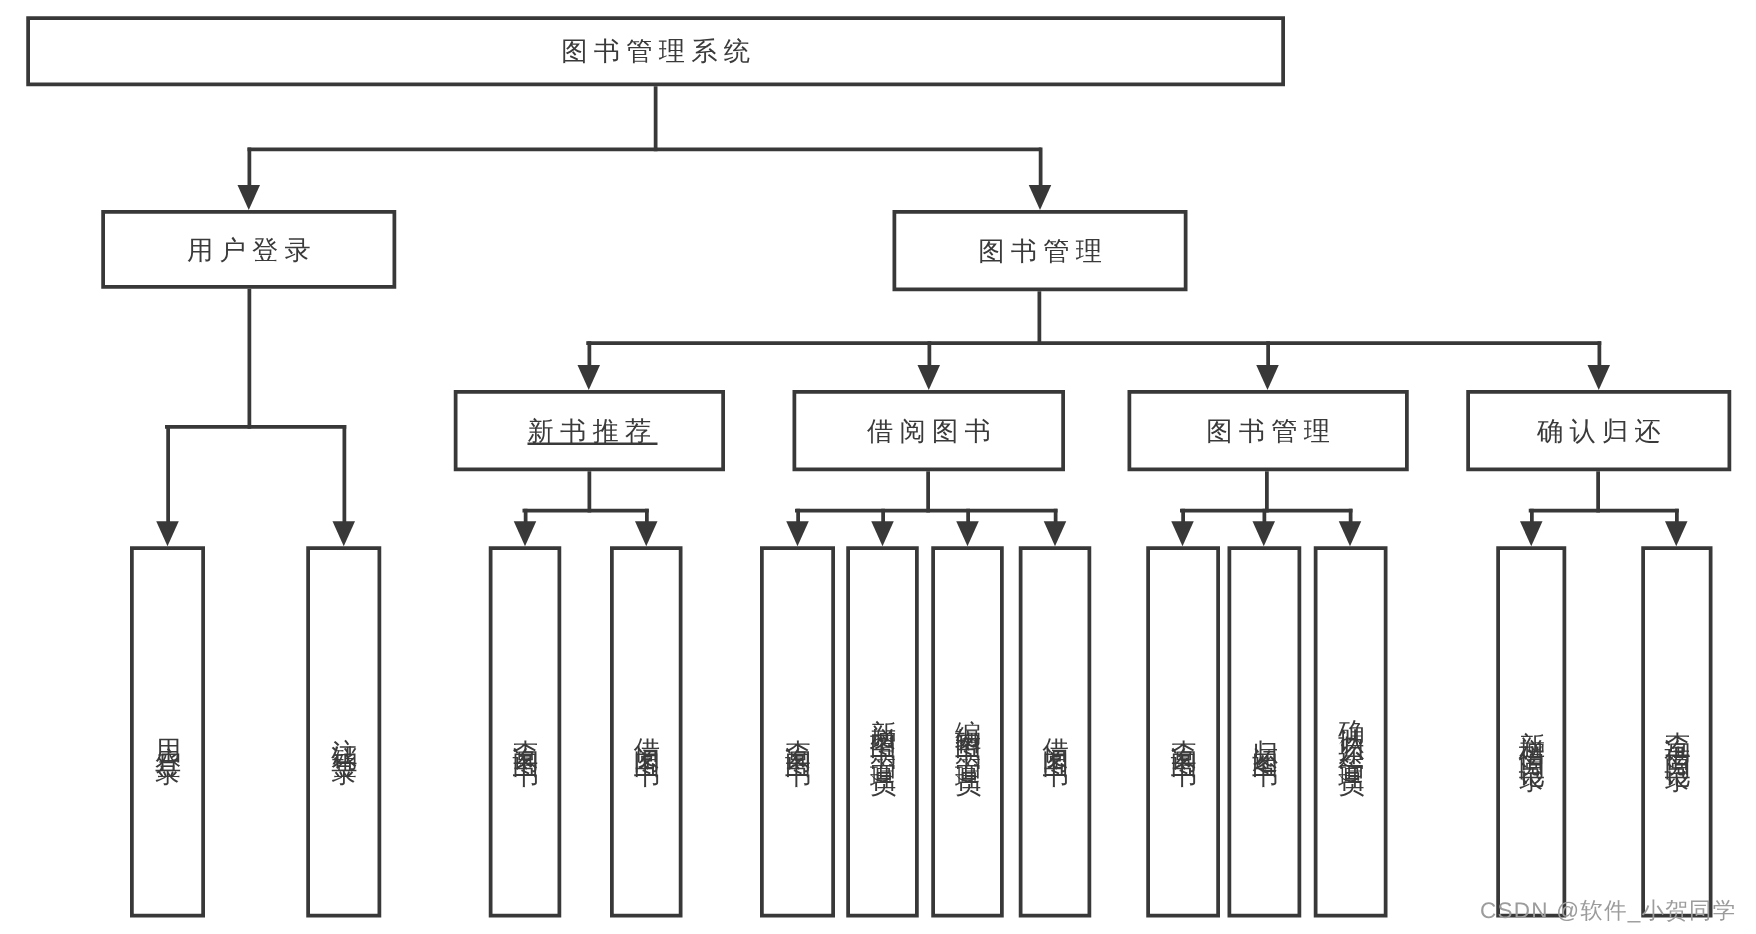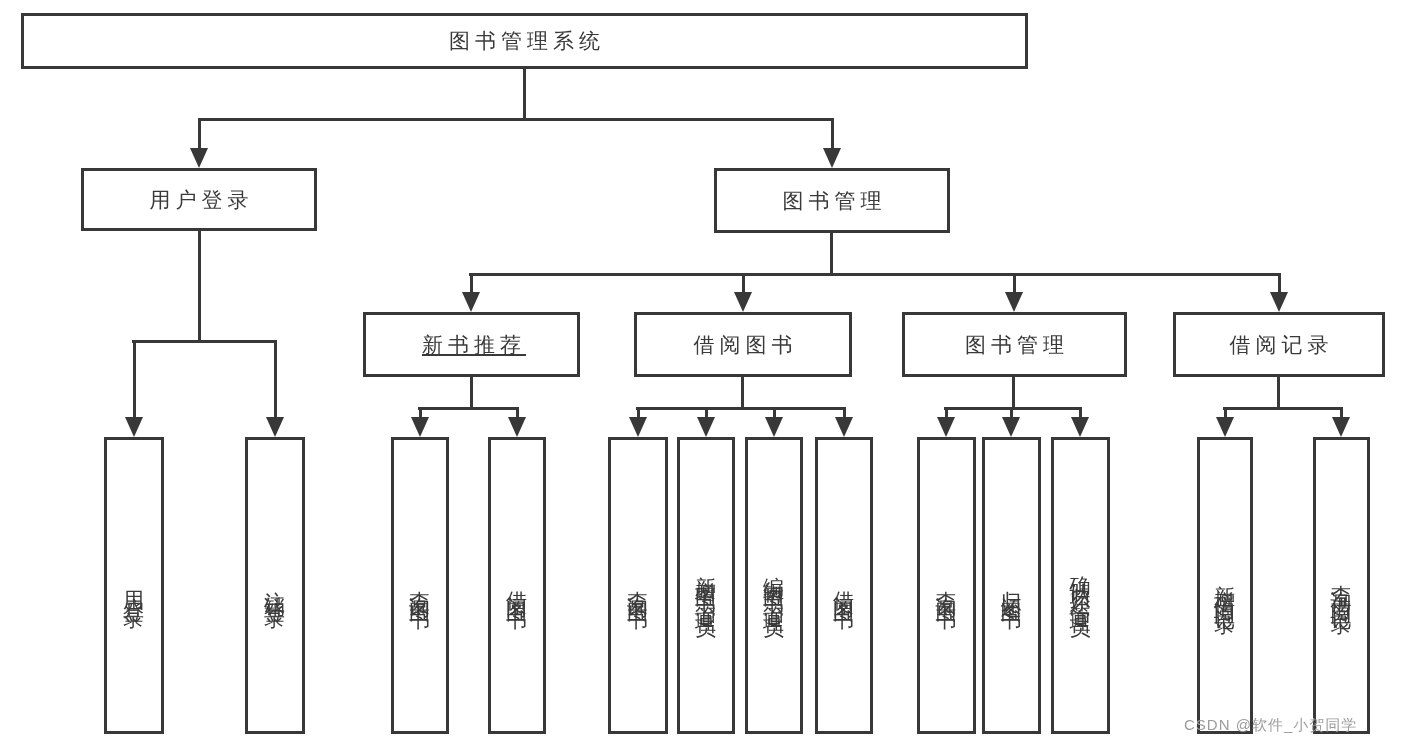--- a/index.html
+++ b/index.html
@@ -53,21 +53,21 @@
   .ah{
     position:absolute;width:0;height:0;
     border-left:9px solid transparent;
     border-right:9px solid transparent;
     border-top:20px solid var(--line);
   }
   .watermark{
     position:absolute;
     left:1184px;
     top:716px;
-    font-size:15px;
+    font-size:18px;
     letter-spacing:1px;
     color:var(--watermark);
     white-space:nowrap;
     z-index:5;
   }
 </style>
 </head>
 <body>
 
 <div class="canvas">
@@ -111,21 +111,21 @@
   <div class="node" style="left:363px;top:312px;width:217px;height:65px;text-decoration:underline;">
     <span class="lbl">新书推荐</span>
   </div>
   <div class="node" style="left:634px;top:312px;width:218px;height:65px;">
     <span class="lbl">借阅图书</span>
   </div>
   <div class="node" style="left:902px;top:312px;width:225px;height:65px;">
     <span class="lbl">图书管理</span>
   </div>
   <div class="node" style="left:1173px;top:312px;width:212px;height:65px;">
-    <span class="lbl">借阅记录</span>
+    <span class="lbl">确认归还</span>
   </div>
 
   <div class="vl" style="left:470px;top:377px;height:33px;"></div>
   <div class="hl" style="left:418px;top:407px;width:101px;"></div>
   <div class="vl" style="left:419px;top:407px;height:13px;"></div>
   <div class="ah" style="left:411px;top:417px;"></div>
   <div class="vl" style="left:516px;top:407px;height:13px;"></div>
   <div class="ah" style="left:508px;top:417px;"></div>
 
   <div class="vl" style="left:741px;top:377px;height:33px;"></div>

